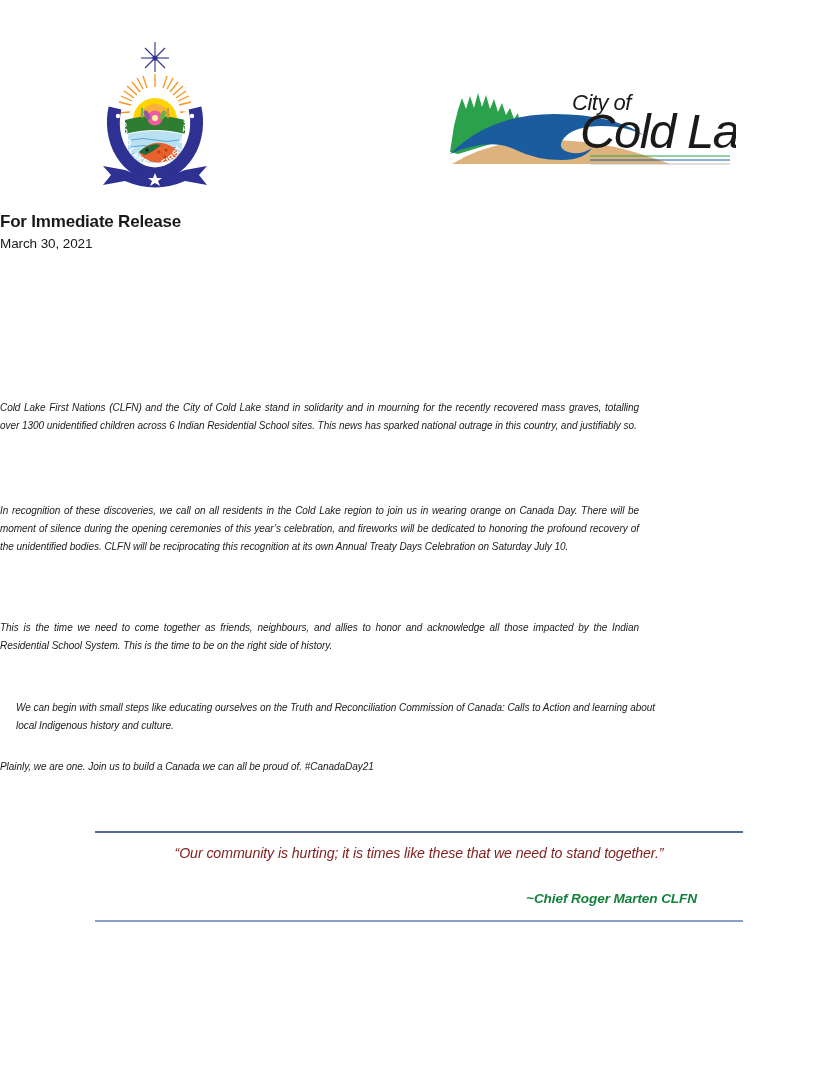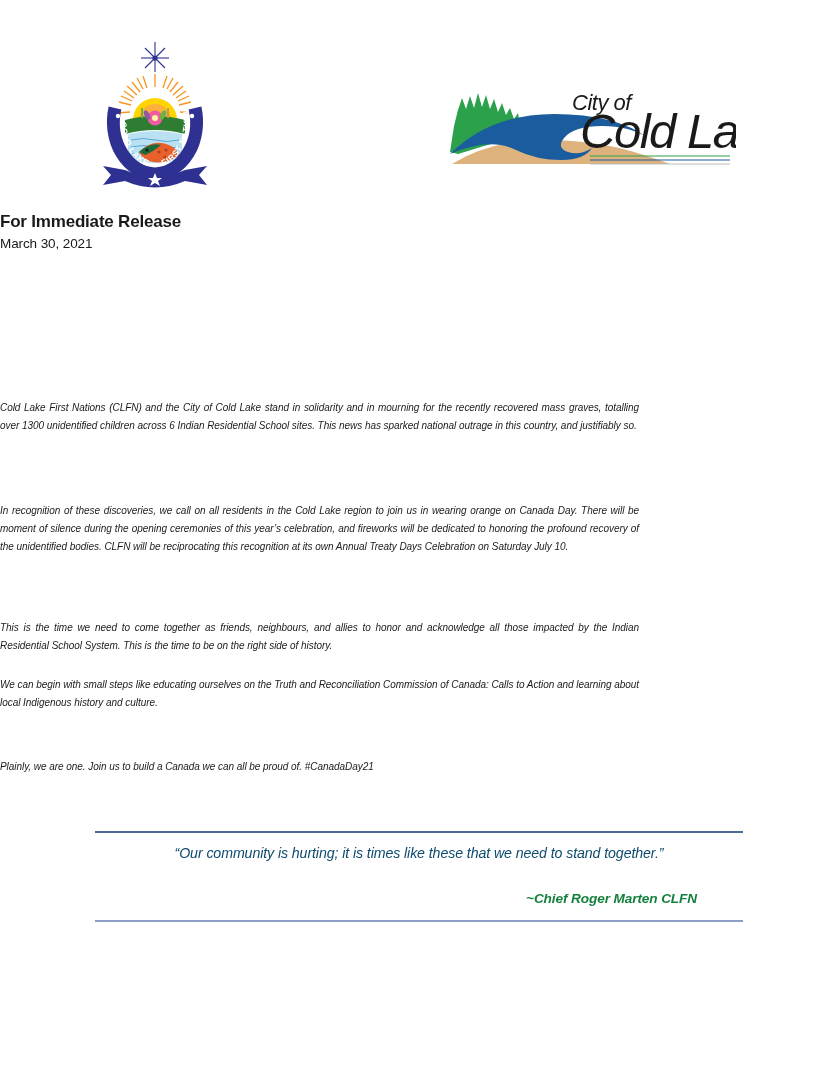--- a/index.html
+++ b/index.html
@@ -79,21 +79,21 @@
     width: 639px;
     font-size: 10px;
     line-height: 18px;
     text-align: justify;
     letter-spacing: -0.05px;
     font-style: italic;
   }
   .para.p1 { top: 389px; }
   .para.p2 { top: 492px; }
   .para.p3 { top: 609px; }
-  .para.p4 { top: 666px; }
+  .para.p4 { top: 689px; padding-left: 16px; }
   .para.p5 { top: 748px; text-align: left; }
 
   
   .rule {
     position: absolute;
     left: 95px;
     width: 648px;
     height: 0;
   }
   .rule-top {
@@ -107,21 +107,21 @@
 
   .quote-text {
     position: absolute;
     left: 99px;
     top: 845px;
     width: 640px;
     text-align: center;
     font-family: "Liberation Sans", sans-serif;
     font-style: italic;
     font-size: 14.2px;
-    color: #0c4a6e;
+    color: #7f1d1d;
     letter-spacing: -0.1px;
   }
   .quote-attrib {
     position: absolute;
     left: 99px;
     top: 891px;
     width: 640px;
     text-align: right;
     padding-right: 42px;
     box-sizing: border-box;

